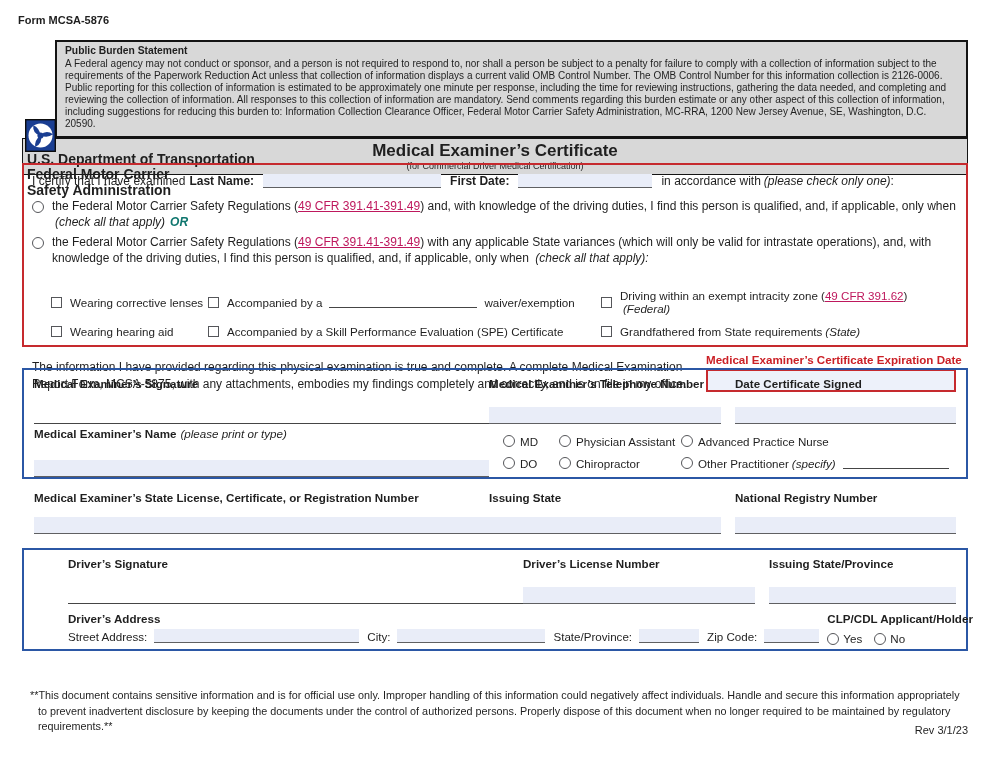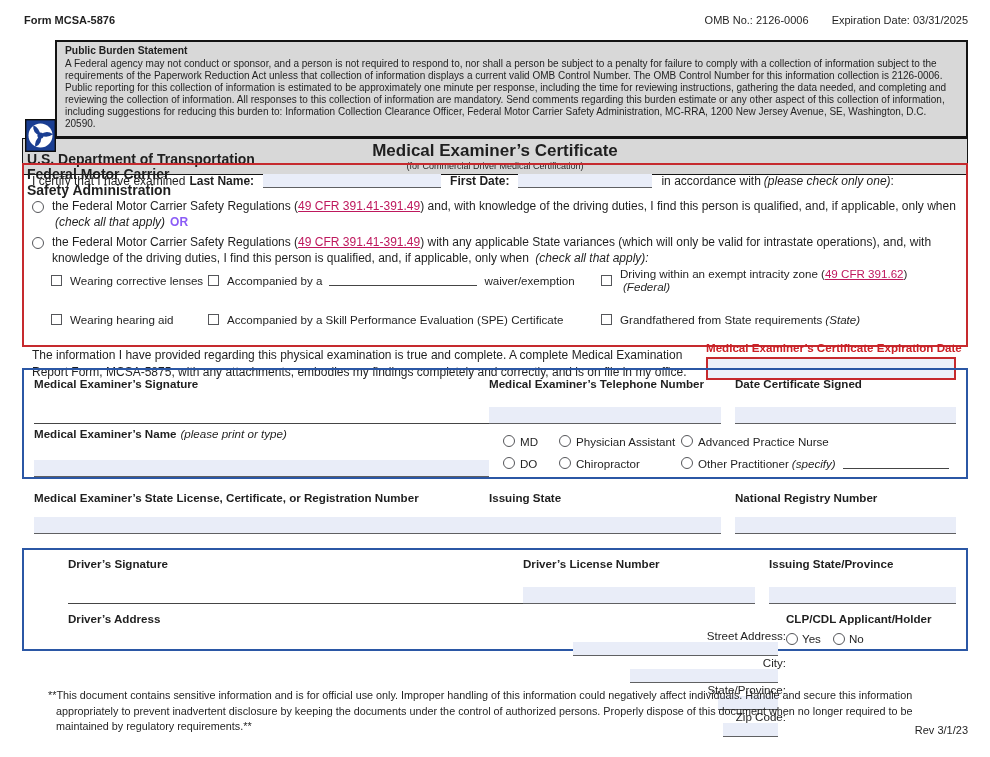--- a/index.html
+++ b/index.html
@@ -4,24 +4,24 @@
 <style>
   * { margin:0; padding:0; box-sizing:border-box; }
   html,body { width:990px; height:757px; background:#ffffff; }
   body { position:relative; font-family:"Liberation Sans", sans-serif; color:#1f1f1f; overflow:hidden; }
 
   .b { font-weight:bold; }
   .i { font-style:italic; }
   .gap { margin-left:4px; }
   .gap3 { margin-left:3px; }
   .link { color:#be185d; text-decoration:underline; cursor:pointer; }
-  .or { color:#8b5cf6; font-weight:bold; margin-left:5px; }
-
-  
-  .topbar { position:absolute; top:14px; left:24px; right:22px; display:flex; justify-content:space-between; font-size:11px; }
+  .or { color:#0f766e; font-weight:bold; font-style:italic; margin-left:5px; }
+
+  
+  .topbar { position:absolute; top:14px; left:18px; right:22px; display:flex; justify-content:space-between; font-size:11px; }
   .topbar .right span { margin-left:20px; }
 
   
   .hdr { position:absolute; top:40px; left:22px; right:22px; }
   .burden { margin-left:33px; background:#d8d8d8; border:2px solid #141414; padding:3px 8px 5px 8px; font-size:10px; line-height:1.22; }
   .burden .btitle { font-size:10.3px; font-weight:bold; }
   .band { position:relative; height:37px; background:#d8d8d8; border:1.4px solid #141414; margin-top:0px; }
   .dotlogo { position:absolute; left:2px; top:-20px; width:31px; height:33px; }
   .agency { position:absolute; left:4px; top:13px; font-size:14px; line-height:1.12;font-weight:bold; }
   .bandtitle { position:absolute; left:0; right:0; top:2px; text-align:center; }
@@ -34,21 +34,21 @@
   .fld { background:#e9edf8; border-bottom:1.5px solid #5f6062; display:inline-block; }
   .introline .fld { height:14px; margin:0 9px; }
   .uline { border-bottom:1.4px solid #454545; display:inline-block; }
 
   .opt { display:flex; align-items:flex-start; margin-top:11px; }
   .opt + .opt { margin-top:5px; }
   .radio { width:12px; height:12px; border:1.4px solid #55565a; border-radius:50%; background:#fff; flex:0 0 auto; }
   .opt .radio { margin-top:2px; margin-right:8px; }
   .opt .txt { line-height:1.3; }
 
-  .chkgrid { margin:1px 0 0 19px; display:grid; grid-template-columns:157px 393px auto; row-gap:20px; font-size:11.6px; }
+  .chkgrid { margin:23px 0 0 19px; display:grid; grid-template-columns:157px 393px auto; row-gap:10px; font-size:11.6px; }
   .chkitem { display:flex; align-items:center; }
   .chk { width:11px; height:11px; border:1.4px solid #55565a; background:#fff; flex:0 0 auto; margin-right:8px; }
   .chkitem .uline { height:12px; width:148px; margin:0 7px; }
 
   .redbottom { display:flex; justify-content:space-between; margin-top:15px; }
   .redbottom .stmt { width:655px; font-size:12px; line-height:1.35; margin-top:6px; }
   .expblock { width:250px; }
   .expblock .elabel { color:#cb2026; font-weight:bold; font-size:11.6px; text-align:center; white-space:nowrap; }
   .expblock .efld { height:23px; border:2px solid #c62a2e; background:#edf1fa; margin-top:3px; }
 
@@ -69,41 +69,37 @@
   .r3 { height:43px; margin-top:14px; }
 
   .radgrid { flex:1; margin-left:14px; display:grid; grid-template-columns:56px 122px auto; row-gap:9px; align-content:center; }
   .raditem { display:flex; align-items:center; white-space:nowrap; }
   .raditem .radio { margin-right:5px; }
   .raditem .uline { height:12px; width:106px; margin-left:7px; }
 
   
   .drow2 { display:flex; margin-top:8px; }
   .addr { flex:1; }
-  .addrline { display:flex; align-items:flex-end; margin-top:4px; white-space:nowrap;flex-direction:column; }
+  .addrline { display:flex; align-items:flex-end; margin-top:4px; white-space:nowrap; }
   .addrline .fld { height:14px; margin:0 8px 0 7px; }
   .clp { width:170px; display:flex; flex-direction:column; align-items:flex-start; }
   .clp .lbl { font-weight:bold; white-space:nowrap; }
   .clp .yn { display:flex; align-items:center; margin-top:7px; }
   .clp .yn .radio { margin-right:4px; }
   .clp .yn .no { margin-left:12px; }
 
   
-  .notice { position:absolute; top:688px; left:48px; right:24px; font-size:10.8px; line-height:1.45; padding-left:8px; text-indent:-8px; }
+  .notice { position:absolute; top:688px; left:30px; right:24px; font-size:10.8px; line-height:1.45; padding-left:8px; text-indent:-8px; }
   .rev { position:absolute; top:724px; right:22px; font-size:11px; }
 </style>
 </head>
 <body>
 
 <div class="topbar">
   <div class="b">Form MCSA-5876</div>
-  <div class="right">
-    <span>OMB No.: 2126-0006</span>
-    <span>Expiration Date: 03/31/2025</span>
-  </div>
 </div>
 
 <div class="hdr">
   <div class="burden">
     <div class="btitle">Public Burden Statement</div>
     <div>A Federal agency may not conduct or sponsor, and a person is not required to respond to, nor shall a person be subject to a penalty for failure to comply with a collection of information subject to the requirements of the Paperwork Reduction Act unless that collection of information displays a current valid OMB Control Number. The OMB Control Number for this information collection is 2126-0006. Public reporting for this collection of information is estimated to be approximately one minute per response, including the time for reviewing instructions, gathering the data needed, and completing and reviewing the collection of information. All responses to this collection of information are mandatory. Send comments regarding this burden estimate or any other aspect of this collection of information, including suggestions for reducing this burden to: Information Collection Clearance Officer, Federal Motor Carrier Safety Administration, MC-RRA, 1200 New Jersey Avenue, SE, Washington, D.C. 20590.</div>
   </div>
   <div class="band">
     <svg class="dotlogo" viewBox="0 0 31 33">
       <rect x="0.7" y="0.7" width="29.6" height="31.6" fill="#1a3e92" stroke="#0d0d0d" stroke-width="1.4"></rect>

